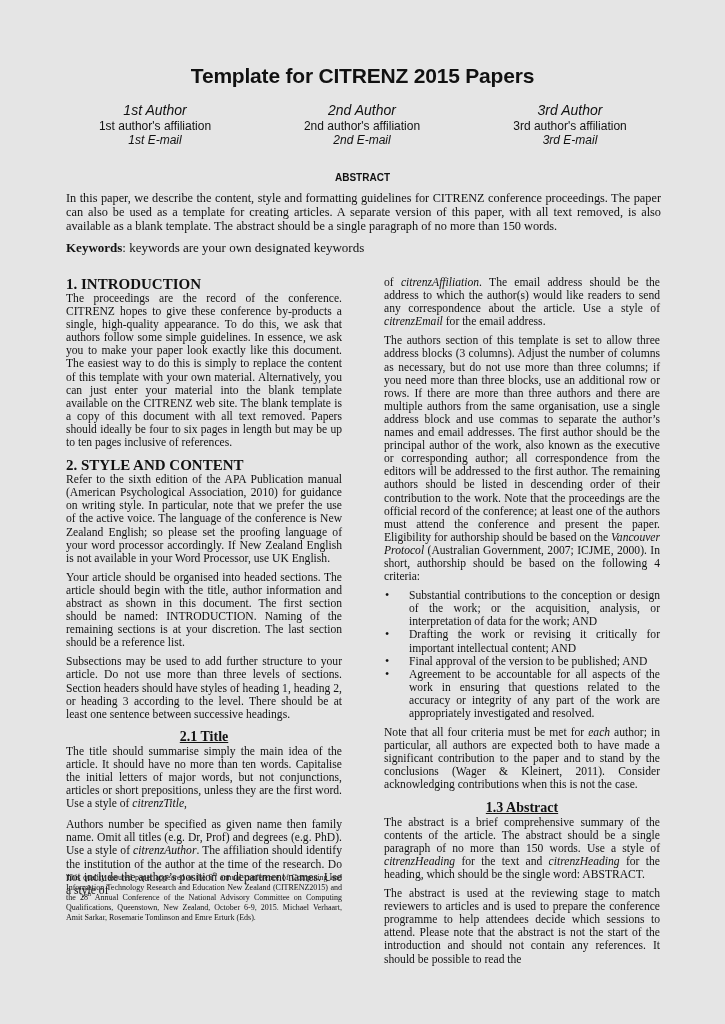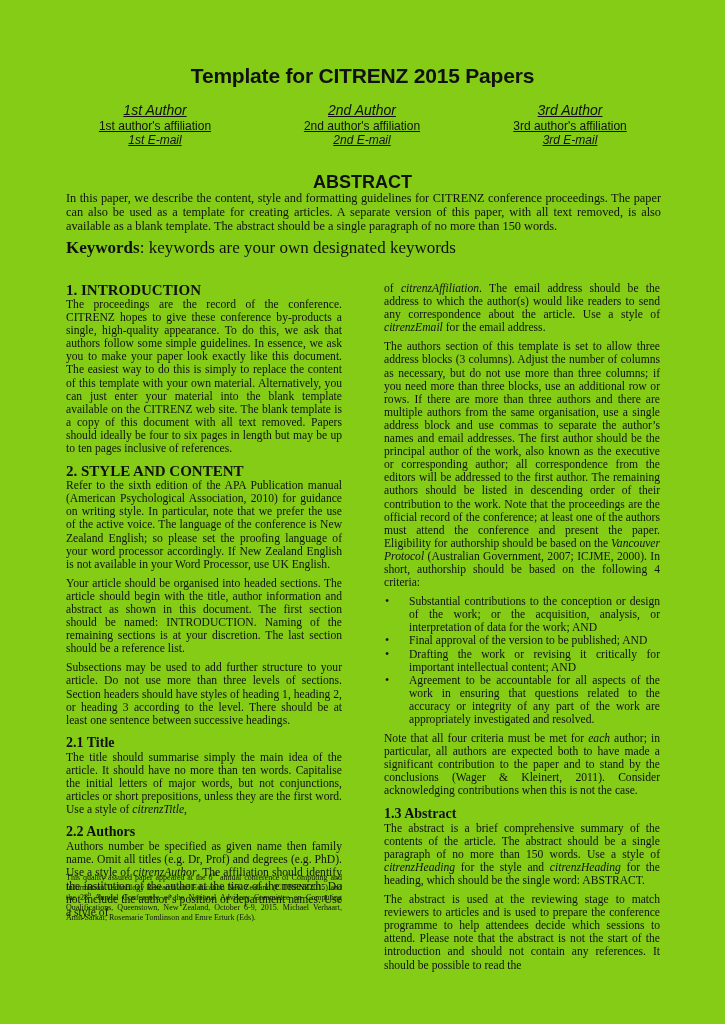--- a/index.html
+++ b/index.html
@@ -1,45 +1,45 @@
 <!DOCTYPE html>
 <html><head>
   <meta charset="utf-8">
   <style>
     html, body { margin: 0; padding: 0; background: #ffffff; }
     body { width: 725px; height: 1024px; position: relative; overflow: hidden; color: #111; }
-    .page { position: absolute; left: 0; top: 0; width: 725px; height: 1024px; background: #84cc16; }
+    .page { position: absolute; left: 0; top: 0; width: 725px; height: 1024px; background: #e5e5e5; }
     .title {
       position: absolute; left: 0; top: 64px; width: 725px; text-align: center;
       font-family: "Liberation Sans", sans-serif; font-weight: bold; font-size: 21px; letter-spacing: -0.2px;
     }
     .authors { position: absolute; top: 102px; left: 0; width: 725px; }
-    .author { position: absolute; width: 200px; text-align: center; font-family: "Liberation Sans", sans-serif; text-decoration: underline; }
+    .author { position: absolute; width: 200px; text-align: center; font-family: "Liberation Sans", sans-serif; }
     .author .name { font-style: italic; font-size: 14px; line-height: 17px; }
     .author .aff { font-size: 12px; line-height: 14px; }
     .author .email { font-style: italic; font-size: 12px; line-height: 15px; }
     .a1 { left: 55px; } .a2 { left: 262px; } .a3 { left: 470px; }
     .abs-head {
       position: absolute; left: 0; top: 172px; width: 725px; text-align: center;
-      font-family: "Liberation Sans", sans-serif; font-weight: bold; font-size: 18px;
+      font-family: "Liberation Sans", sans-serif; font-weight: bold; font-size: 10px;
     }
     .abs-text {
       position: absolute; left: 66px; top: 191px; width: 595px;
       font-family: "Liberation Serif", serif; font-size: 12.3px; line-height: 14px; text-align: justify;
     }
     .keywords {
       position: absolute; left: 66px; top: 240px; width: 595px;
-      font-family: "Liberation Serif", serif; font-size: 17px; line-height: 15px;
+      font-family: "Liberation Serif", serif; font-size: 13px; line-height: 15px;
     }
-    .col { position: absolute; font-family: "Liberation Serif", serif; font-size: 11.6px; line-height: 13.1px; text-align: justify; margin-top: 6px; }
+    .col { position: absolute; font-family: "Liberation Serif", serif; font-size: 11.6px; line-height: 13.1px; text-align: justify; }
     .col-left { left: 66px; top: 276px; width: 276px; }
     .col-right { left: 384px; top: 276px; width: 276px; }
     .col p { margin: 0 0 6px 0; }
     h1.sec { margin: 0; font-family: "Liberation Serif", serif; font-weight: bold; font-size: 15px; line-height: 16px; text-align: left; }
-    h2.sub { margin: 0; font-family: "Liberation Serif", serif; font-weight: bold; font-size: 14px; line-height: 16px; text-align: left; }
+    h2.sub { margin: 0; font-family: "Liberation Serif", serif; font-weight: bold; font-size: 14px; line-height: 16px; text-align: center; text-decoration: underline; }
     .col ul { margin: 0 0 6px 0; padding-left: 25px; list-style: none; }
     .col li { position: relative; margin: 0; }
     .col li::before { content: "\2022"; position: absolute; left: -24px; top: 0; font-size: 12px; }
     .footnote {
       position: absolute; left: 66px; top: 873px; width: 276px;
       font-family: "Liberation Serif", serif; font-size: 8px; line-height: 10.1px; text-align: justify;
     }
     sup { font-size: 6px; line-height: 0; }
     em { font-style: italic; }
   </style>
@@ -78,38 +78,37 @@
     <p style="margin-bottom:8px">The proceedings are the record of the conference. CITRENZ hopes to give these conference by-products a single, high-quality appearance. To do this, we ask that authors follow some simple guidelines. In essence, we ask you to make your paper look exactly like this document. The easiest way to do this is simply to replace the content of this template with your own material. Alternatively, you can just enter your material into the blank template available on the CITRENZ web site. The blank template is a copy of this document with all text removed. Papers should ideally be four to six pages in length but may be up to ten pages inclusive of references.</p>
 
     <h1 class="sec">2.  STYLE AND CONTENT</h1>
     <p>Refer to the sixth edition of the APA Publication manual (American Psychological Association, 2010) for guidance on writing style. In particular, note that we prefer the use of the active voice. The language of the conference is New Zealand English; so please set the proofing language of your word processor accordingly. If New Zealand English is not available in your Word Processor, use UK English.</p>
     <p>Your article should be organised into headed sections. The article should begin with the title, author information and abstract as shown in this document. The first section should be named: INTRODUCTION. Naming of the remaining sections is at your discretion. The last section should be a reference list.</p>
     <p style="margin-bottom:8px">Subsections may be used to add further structure to your article. Do not use more than three levels of sections. Section headers should have styles of heading 1, heading 2, or heading 3 according to the level. There should be at least one sentence between successive headings.</p>
 
     <h2 class="sub">2.1  Title</h2>
     <p style="margin-bottom:8px"><span>The title should summarise simply the main idea of the article. It should have no more than ten words. Capitalise the initial letters of major words, but not conjunctions, articles or short prepositions, unless they are the first word. Use a style of </span><em>citrenzTitle</em><span>,</span></p>
 
-    <h2 class="sub">2.2  Authors</h2>
     <p style="margin:0"><span>Authors number be specified as given name then family name. Omit all titles (e.g. Dr, Prof) and degrees (e.g. PhD). Use a style of </span><em>citrenzAuthor</em><span>. The affiliation should identify the institution of the author at the time of the research. Do not include the author’s position or department names. Use a style of </span></p>
   </div>
 
   <div class="footnote"><span>This quality assured paper appeared at the 6</span><sup>th</sup><span> annual conference of Computing and Information Technology Research and Education New Zealand (CITRENZ2015) and the 28</span><sup>h</sup><span> Annual Conference of the National Advisory Committee on Computing Qualifications, Queenstown, New Zealand, October 6-9, 2015. Michael Verhaart, Amit Sarkar, Rosemarie Tomlinson and Emre Erturk (Eds).</span></div>
 
   <div class="col col-right">
     <p><span class="lead-of">of <em>citrenzAffiliation</em></span><span>. The email address should be the address to which the author(s) would like readers to send any correspondence about the article. Use a style of </span><em>citrenzEmail</em><span> for the email address.</span></p>
 
     <p><span>The authors section of this template is set to allow three address blocks (3 columns). Adjust the number of columns as necessary, but do not use more than three columns; if you need more than three blocks, use an additional row or rows. If there are more than three authors and there are multiple authors from the same organisation, use a single address block and use commas to separate the author’s names and email addresses. The first author should be the principal author of the work, also known as the executive or corresponding author; all correspondence from the editors will be addressed to the first author. The remaining authors should be listed in descending order of their contribution to the work. Note that the proceedings are the official record of the conference; at least one of the authors must attend the conference and present the paper. Eligibility for authorship should be based on the </span><em>Vancouver Protocol</em><span> (Australian Government, 2007; ICJME, 2000). In short, authorship should be based on the following 4 criteria:</span></p>
 
     <ul>
       <li>Substantial contributions to the conception or design of the work; or the acquisition, analysis, or interpretation of data for the work; AND</li>
+      <li>Drafting the work or revising it critically for important intellectual content; AND</li>
       <li>Final approval of the version to be published; AND</li>
-      <li>Drafting the work or revising it critically for important intellectual content; AND</li>
       <li>Agreement to be accountable for all aspects of the work in ensuring that questions related to the accuracy or integrity of any part of the work are appropriately investigated and resolved.</li>
     </ul>
 
     <p style="margin-bottom:8px"><span>Note that all four criteria must be met for </span><em>each</em><span> author; in particular, all authors are expected both to have made a significant contribution to the paper and to stand by the conclusions (Wager &amp; Kleinert, 2011). Consider acknowledging contributions when this is not the case.</span></p>
 
     <h2 class="sub">1.3  Abstract</h2>
-    <p><span>The abstract is a brief comprehensive summary of the contents of the article. The abstract should be a single paragraph of no more than 150 words. Use a style of </span><em>citrenzHeading</em><span> for the style and </span><em>citrenzHeading</em><span> for the heading, which should be the single word: ABSTRACT.</span></p>
+    <p><span>The abstract is a brief comprehensive summary of the contents of the article. The abstract should be a single paragraph of no more than 150 words. Use a style of </span><em>citrenzHeading</em><span> for the text and </span><em>citrenzHeading</em><span> for the heading, which should be the single word: ABSTRACT.</span></p>
     <p>The abstract is used at the reviewing stage to match reviewers to articles and is used to prepare the conference programme to help attendees decide which sessions to attend. Please note that the abstract is not the start of the introduction and should not contain any references. It should be possible to read the</p>
   </div>
 
 </div>
 
 </body></html>

